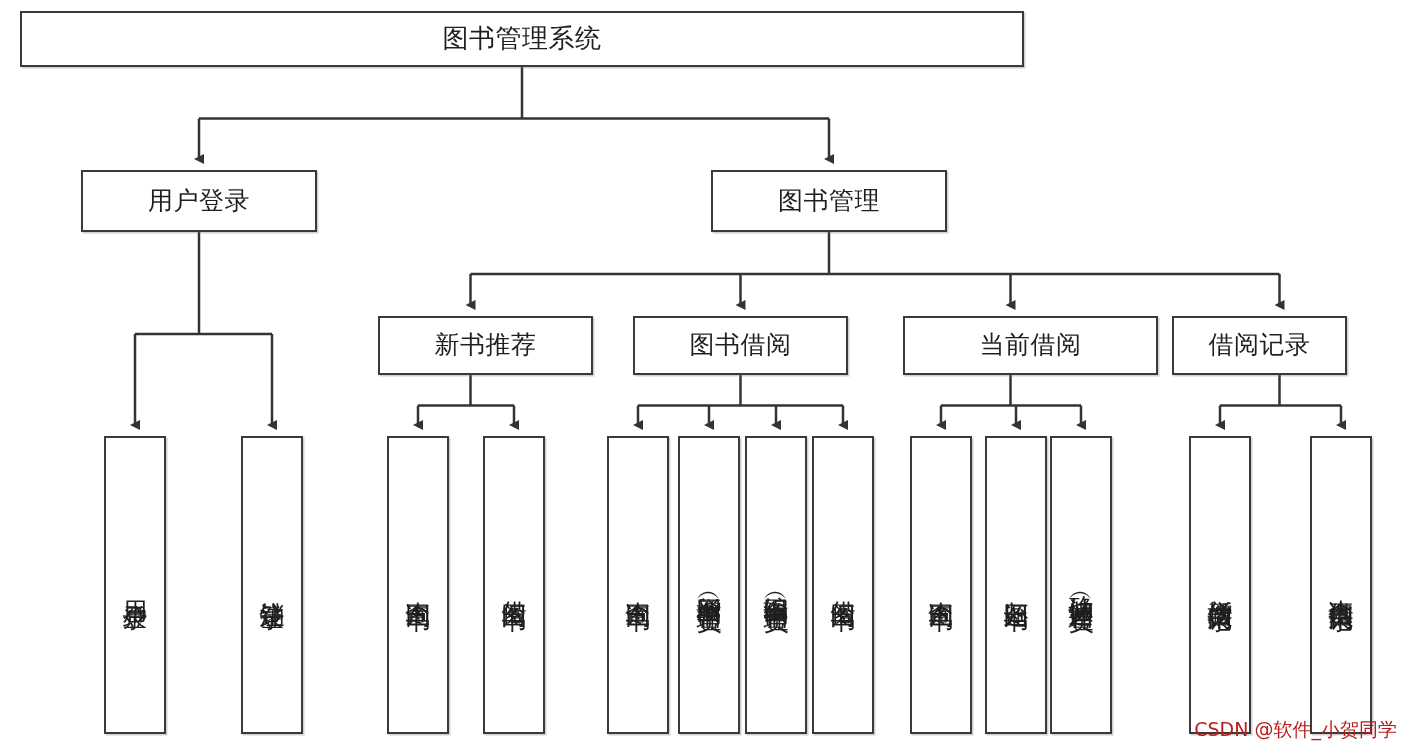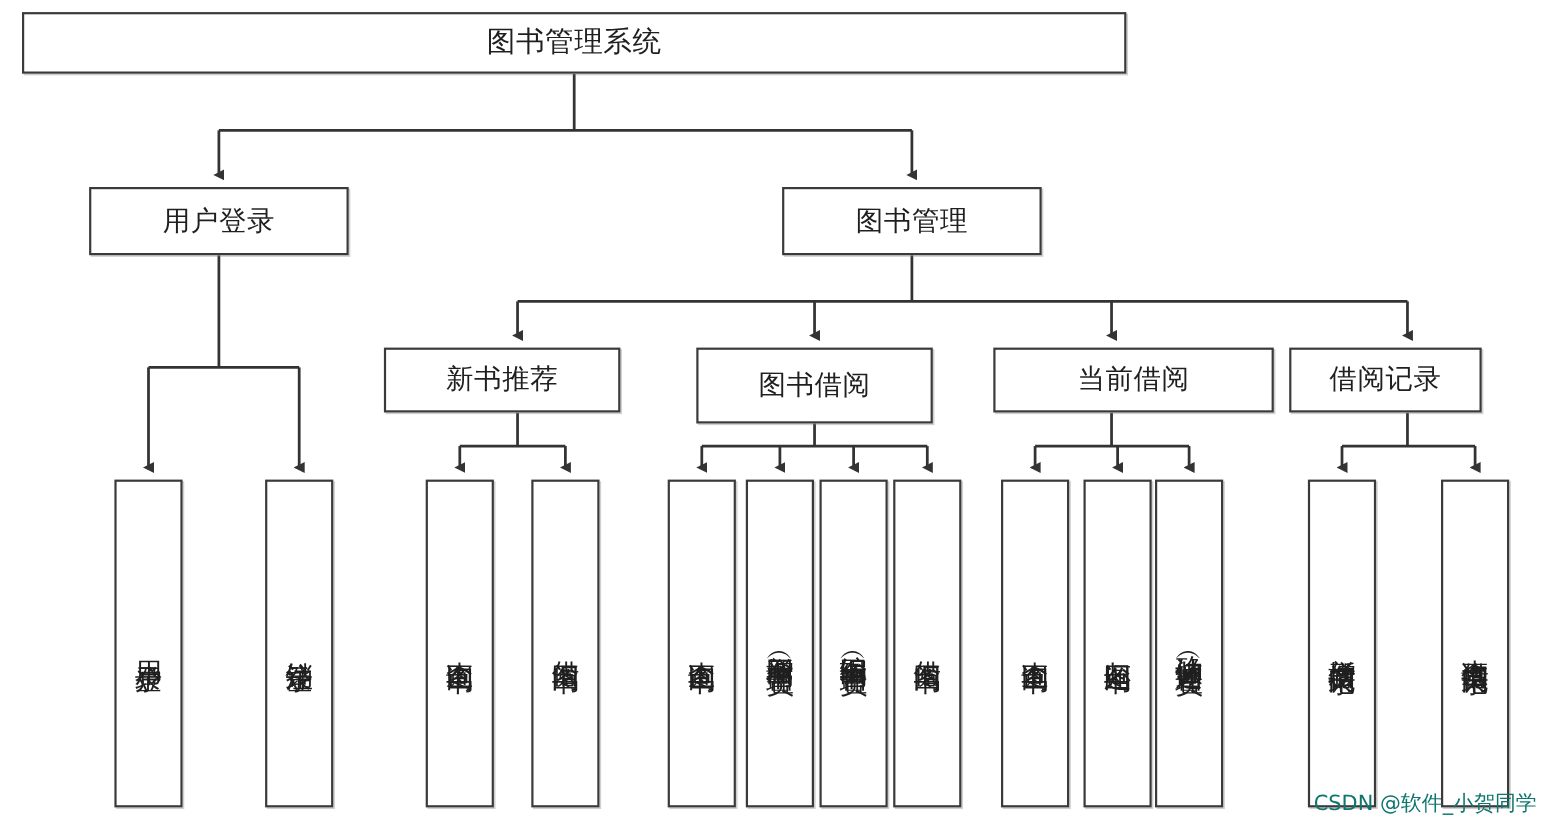--- a/index.html
+++ b/index.html
@@ -53,21 +53,21 @@
     letter-spacing: 2px;
     white-space: normal;
     max-height: 100%;
   }
   .node.root .label { font-size: 26px; }
   .watermark {
     position: absolute;
     right: 8px;
     bottom: 4px;
     font-size: 19px;
-    color: #0f766e;
+    color: #b91c1c;
     z-index: 5;
     white-space: nowrap;
     font-family: "DejaVu Sans", "Liberation Sans", sans-serif;
   }
 </style>
 </head>
 <body>
 
 <div id="diagram-root">
 
@@ -117,24 +117,24 @@
   <div id="node-layer">
       <div class="node root" style="left: 20px; top: 11px; width: 1004px; height: 56px;">
         <span class="label">图书管理系统</span>
       </div>
       <div class="node" style="left: 81px; top: 170px; width: 236px; height: 62px;">
         <span class="label">用户登录</span>
       </div>
       <div class="node" style="left: 711px; top: 170px; width: 236px; height: 62px;">
         <span class="label">图书管理</span>
       </div>
-      <div class="node" style="left: 349px; top: 316px; width: 215px; height: 59px;">
+      <div class="node" style="left: 378px; top: 316px; width: 215px; height: 59px;">
         <span class="label">新书推荐</span>
       </div>
-      <div class="node" style="left: 633px; top: 316px; width: 215px; height: 69px;">
+      <div class="node" style="left: 633px; top: 316px; width: 215px; height: 59px;">
         <span class="label">图书借阅</span>
       </div>
       <div class="node" style="left: 903px; top: 316px; width: 255px; height: 59px;">
         <span class="label">当前借阅</span>
       </div>
       <div class="node" style="left: 1172px; top: 316px; width: 175px; height: 59px;">
         <span class="label">借阅记录</span>
       </div>
       <div class="node vertical" style="left: 104px; top: 436px; width: 62px; height: 298px;">
         <span class="label">用户登录</span>

